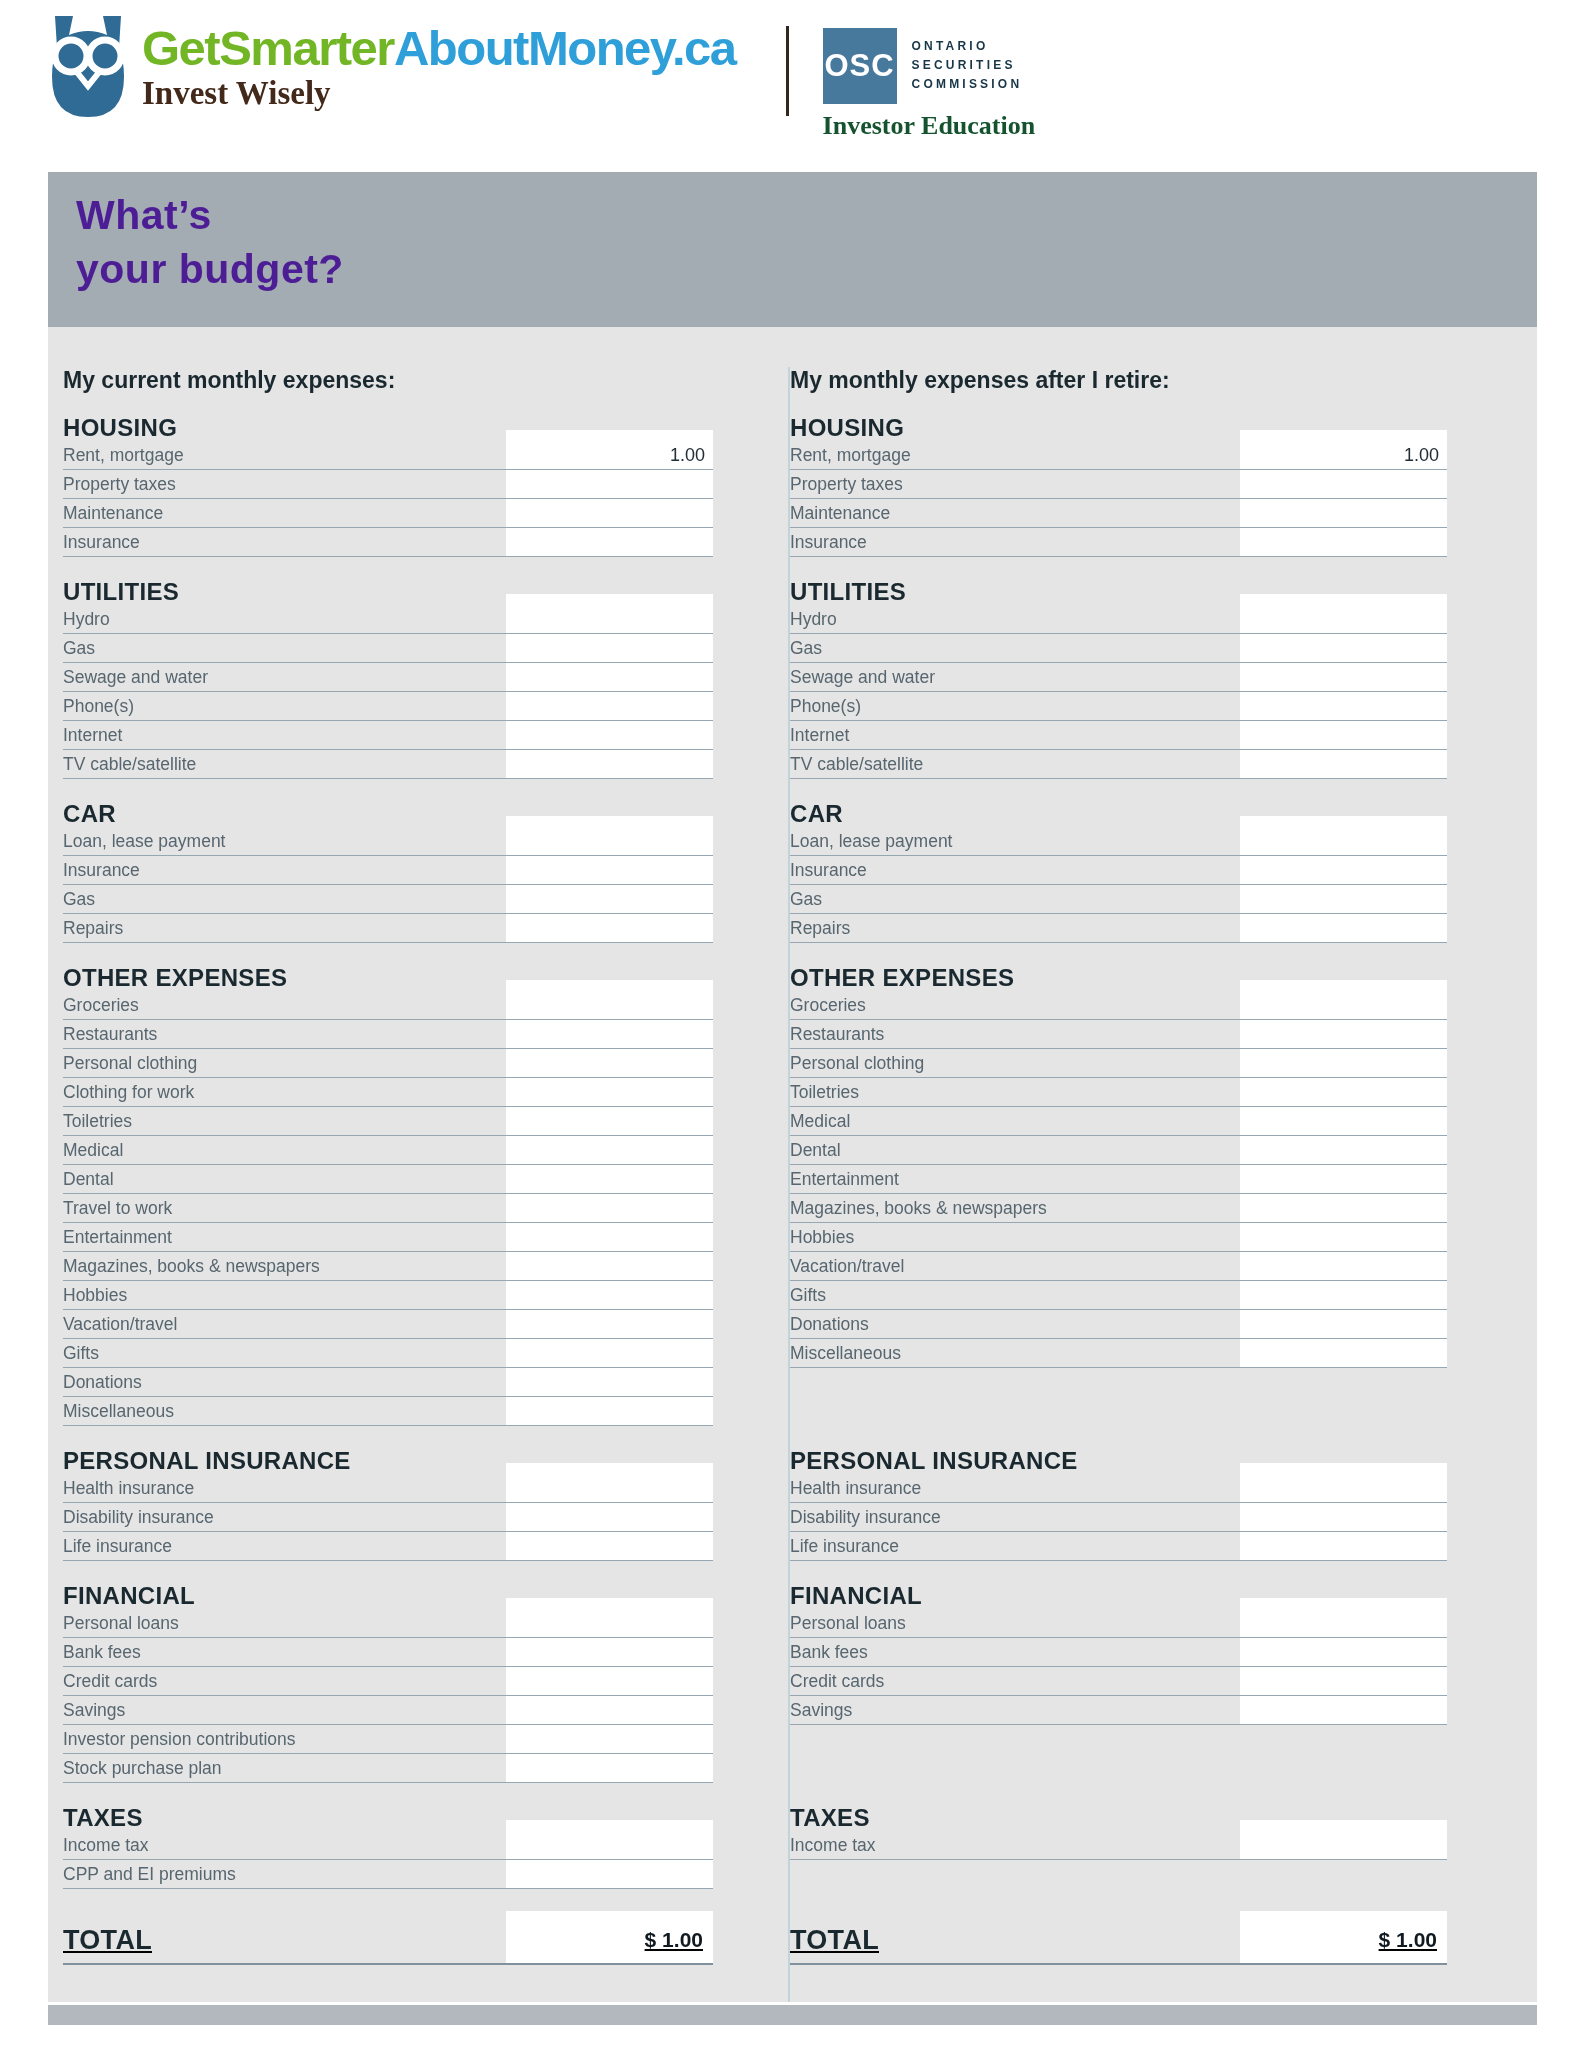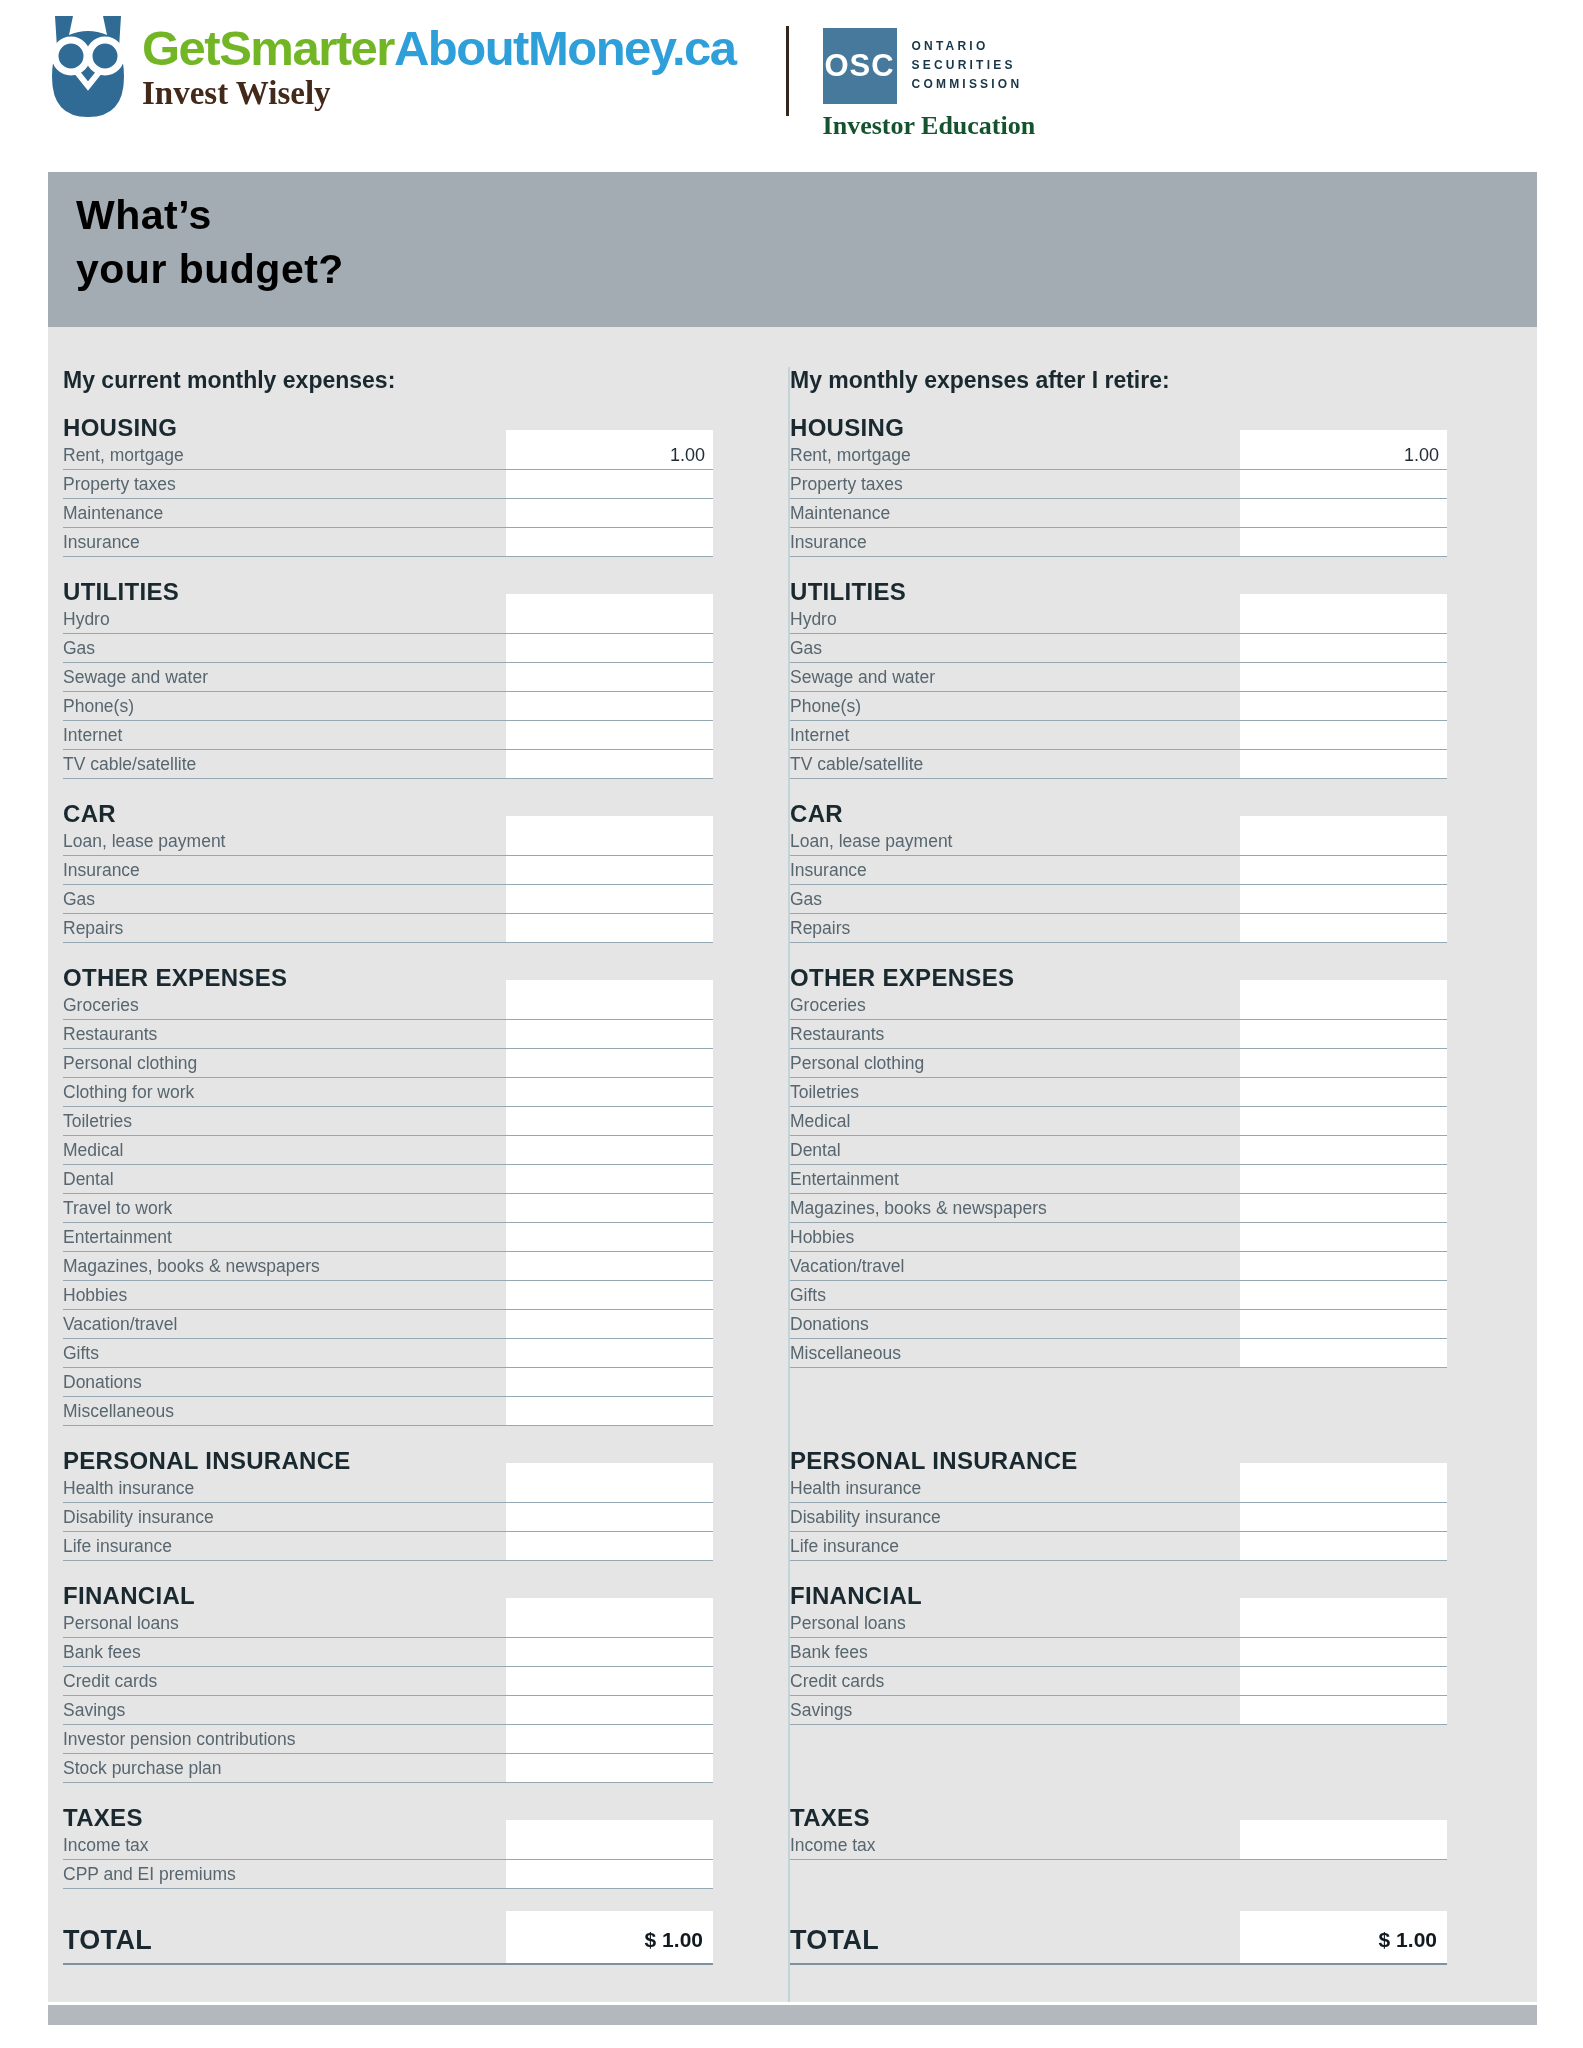--- a/index.html
+++ b/index.html
@@ -21,21 +21,21 @@
   .osc{margin-top:14px;}
   .osc-top{display:flex;}
   .osc-square{width:74px;height:76px;background:#47799c;color:#ffffff;font-weight:700;font-size:31px;
     display:flex;align-items:center;justify-content:center;letter-spacing:1px;}
   .osc-lines{margin-left:15px;padding-top:9px;}
   .osc-line{font-size:12px;font-weight:700;letter-spacing:3.2px;color:#173648;line-height:19px;}
   .osc-sub{font-family:"Liberation Serif",serif;font-weight:700;color:#14532d;font-size:26px;margin-top:7px;}
 
   
   .band{position:relative;height:155px;background:#a4acb3;}
-  .band-title{position:absolute;left:28px;top:16px;color:#000000;font-size:41px;font-weight:700;
+  .band-title{position:absolute;left:28px;top:16px;color:#4c1d95;font-size:41px;font-weight:700;
     line-height:54px;letter-spacing:0.5px;}
   .intro-box{position:absolute;left:480px;right:0;top:8px;bottom:10px;background:#ffffff;}
   .intro-text{padding:21px 20px 0 38px;color:#1b95c0;font-weight:700;font-size:23px;line-height:35px;}
 
   
   .panel{background:#e5e5e5;height:1675px;box-sizing:border-box;padding-top:40px;}
   .columns{display:flex;align-items:stretch;height:100%;box-sizing:border-box;}
   .col{box-sizing:content-box;}
   .col-left{margin-left:15px;width:650px;}
   .col-right{margin-left:75px;border-left:2px solid #c3d3da;padding-left:0;width:657px;}
@@ -44,21 +44,21 @@
   .sec-head{font-size:24px;font-weight:700;color:#1a2930;letter-spacing:0.3px;margin-top:22px;height:26px;line-height:26px;}
   .rows{position:relative;}
   .rows::before{content:"";position:absolute;top:-11px;bottom:0;right:0;width:207px;background:#ffffff;}
   .row{height:29px;box-sizing:border-box;border-bottom:1px solid #96a7b1;display:flex;align-items:center;
     justify-content:space-between;position:relative;z-index:1;}
   .lbl{font-size:17.5px;color:#57666f;}
   .val{width:199px;padding-right:8px;text-align:right;font-size:18px;color:#222e36;}
   .spacer{}
 
   .total-row{position:relative;height:46px;border-bottom:2px solid #7f919c;margin-top:28px;
-    display:flex;align-items:center;justify-content:space-between;}
+    display:flex;align-items:center;justify-content:space-between;text-decoration:underline;}
   .total-row::before{content:"";position:absolute;top:-6px;bottom:0;right:0;width:207px;background:#ffffff;z-index:0;}
   .total-lbl{font-size:27px;font-weight:700;color:#1a2930;letter-spacing:0.3px;position:relative;z-index:1;}
   .total-val{width:197px;padding-right:10px;text-align:right;font-weight:700;font-size:21px;color:#101a20;position:relative;z-index:1;}
 
   
   .footer-bar{height:20px;background:#b2b8bd;margin-top:3px;}
 </style>
 </head>
 <body>
 

